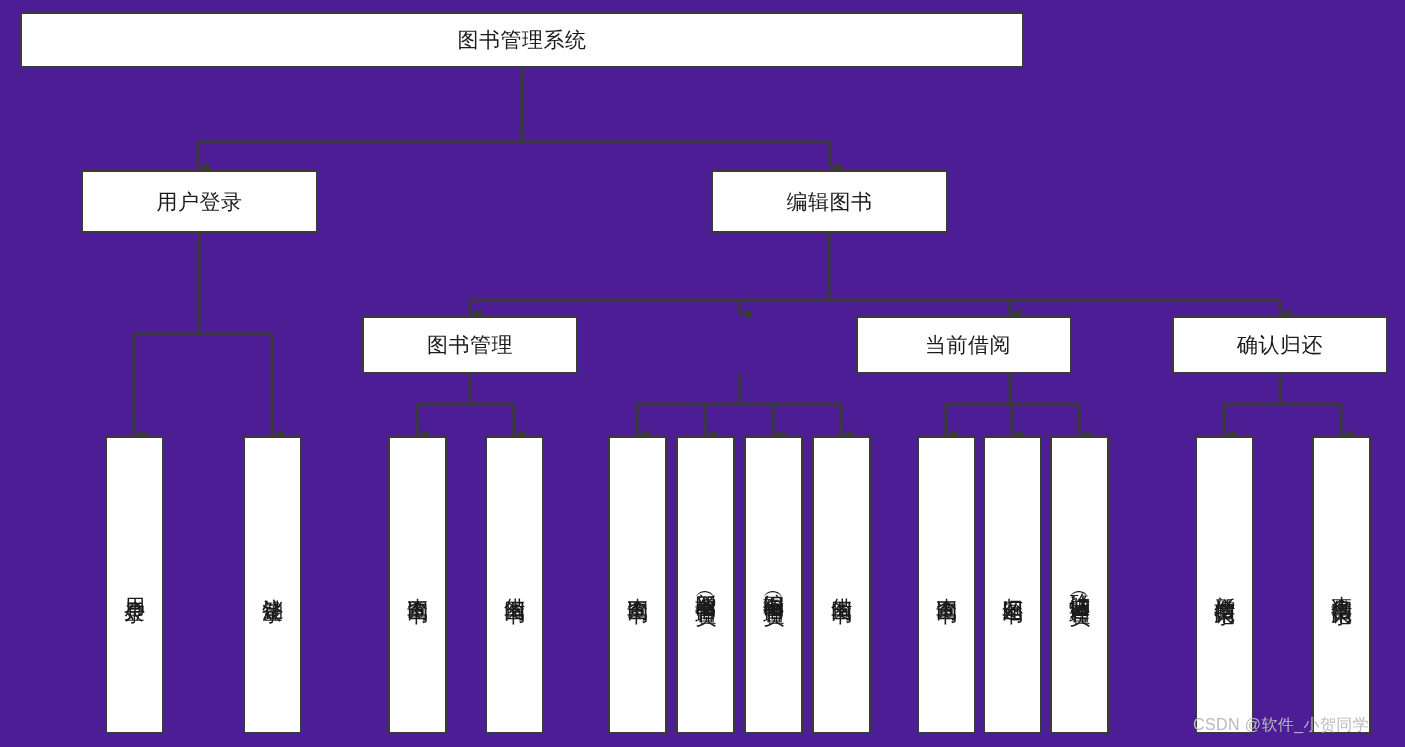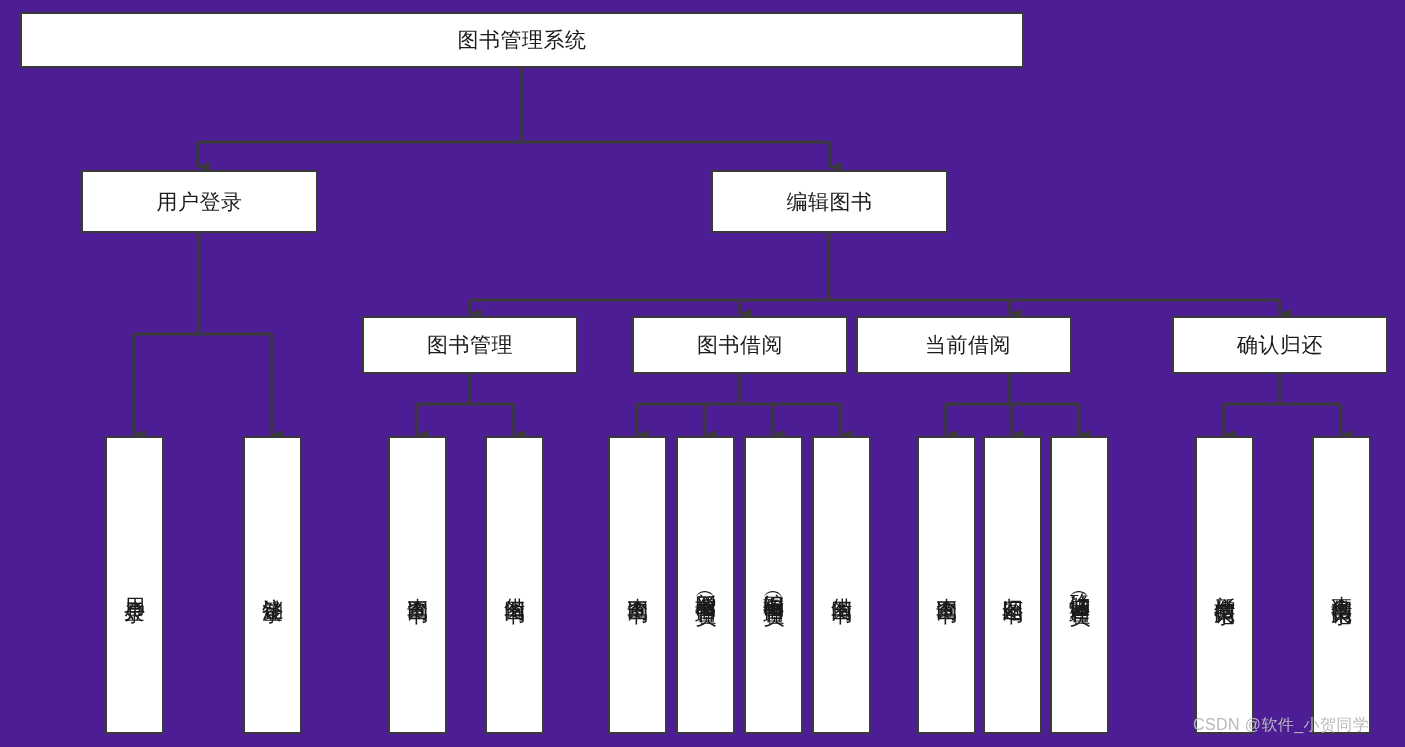--- a/index.html
+++ b/index.html
@@ -121,23 +121,20 @@
   <div class="node h" style="left:81px; top:170px; width:237px; height:63px;">
     <span>用户登录</span>
   </div>
   <div class="node h" style="left:711px; top:170px; width:237px; height:63px;">
     <span>编辑图书</span>
   </div>
 
   <div class="node h" style="left:362px; top:316px; width:216px; height:58px;">
     <span>图书管理</span>
   </div>
-  <div class="node h" style="left:632px; top:316px; width:216px; height:58px;">
-    <span>图书借阅</span>
-  </div>
   <div class="node h" style="left:856px; top:316px; width:216px; height:58px;padding-left:8px;">
     <span>当前借阅</span>
   </div>
   <div class="node h" style="left:1172px; top:316px; width:216px; height:58px;">
     <span>确认归还</span>
   </div>
 
   <div class="node v" style="left:105px; top:436px; width:59px; height:298px;">
     <span class="vtext">用户登录</span>
   </div>

